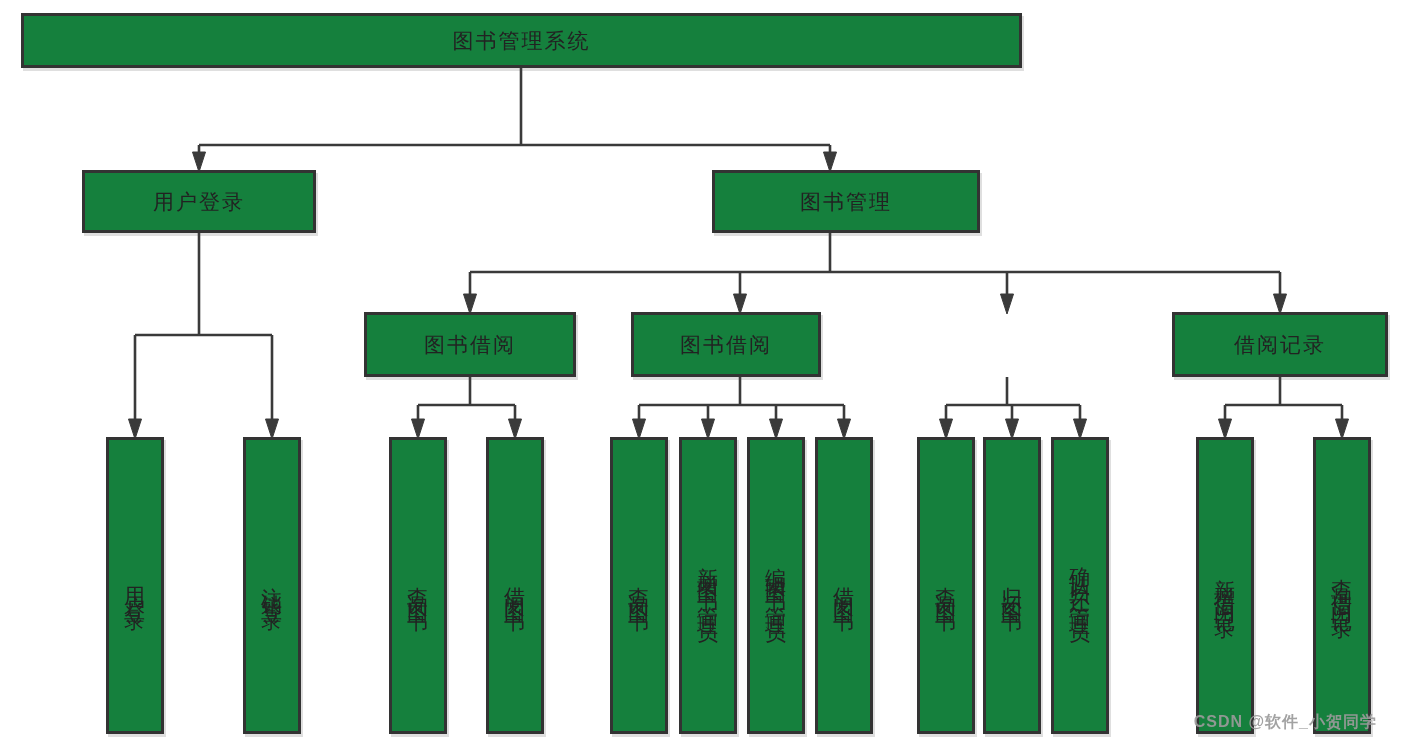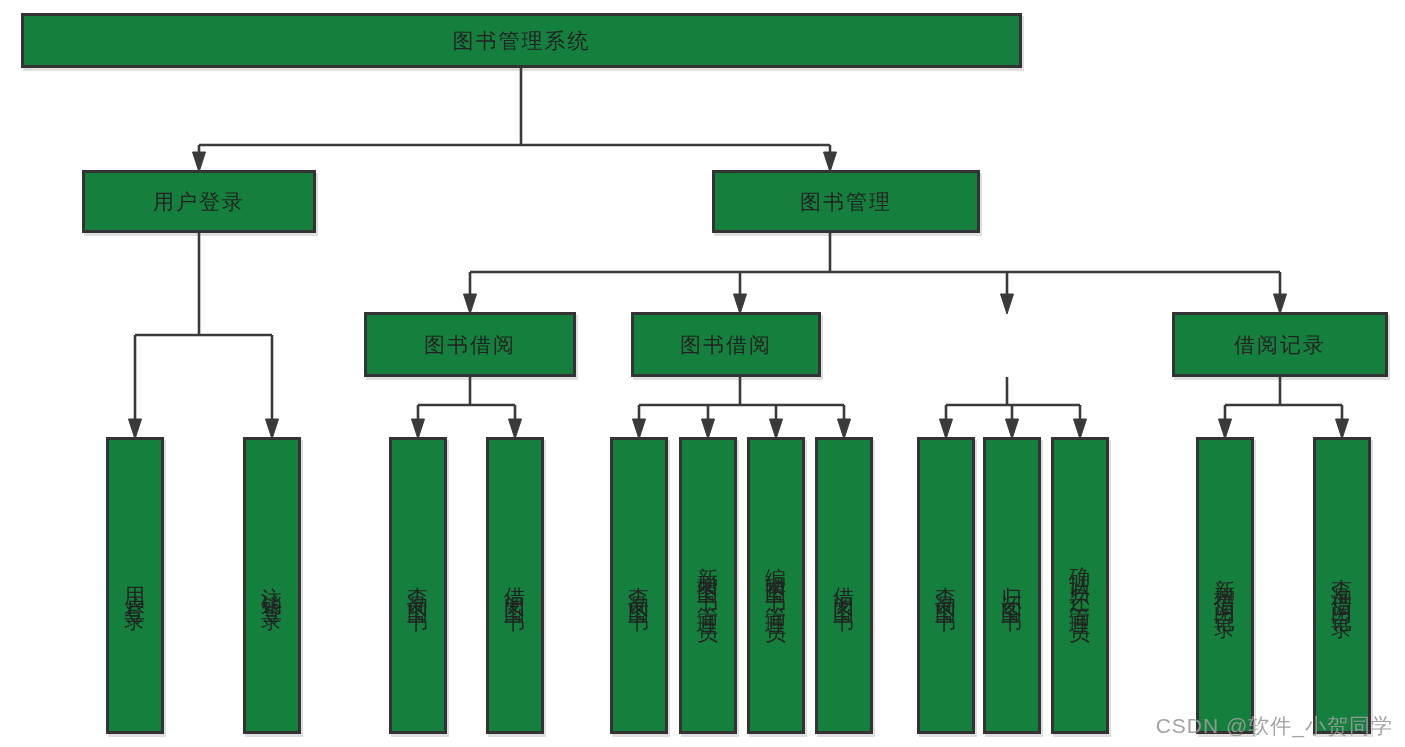--- a/index.html
+++ b/index.html
@@ -39,27 +39,28 @@
   }
   .vlabel{
     writing-mode:vertical-rl;
     text-orientation:mixed;
     font-size:21px;
     letter-spacing:8px;
     line-height:1;
   }
   .watermark{
     position:absolute;
-    top:712px;right:12px;
+    top:712px;right:28px;
     z-index:3;
     color:var(--watermark);
-    font-size:21px;
+    font-size:16px;
     letter-spacing:1px;
     opacity:0.92;
     white-space:nowrap;
+    font-weight:bold;
   }
 </style>
 </head>
 <body>
 
 <div class="canvas">
 
   <svg class="wires" viewBox="0 0 1405 747" xmlns="http://www.w3.org/2000/svg">
       <line x1="521" y1="68" x2="521" y2="145"></line>
       <line x1="199" y1="145" x2="830" y2="145"></line>

